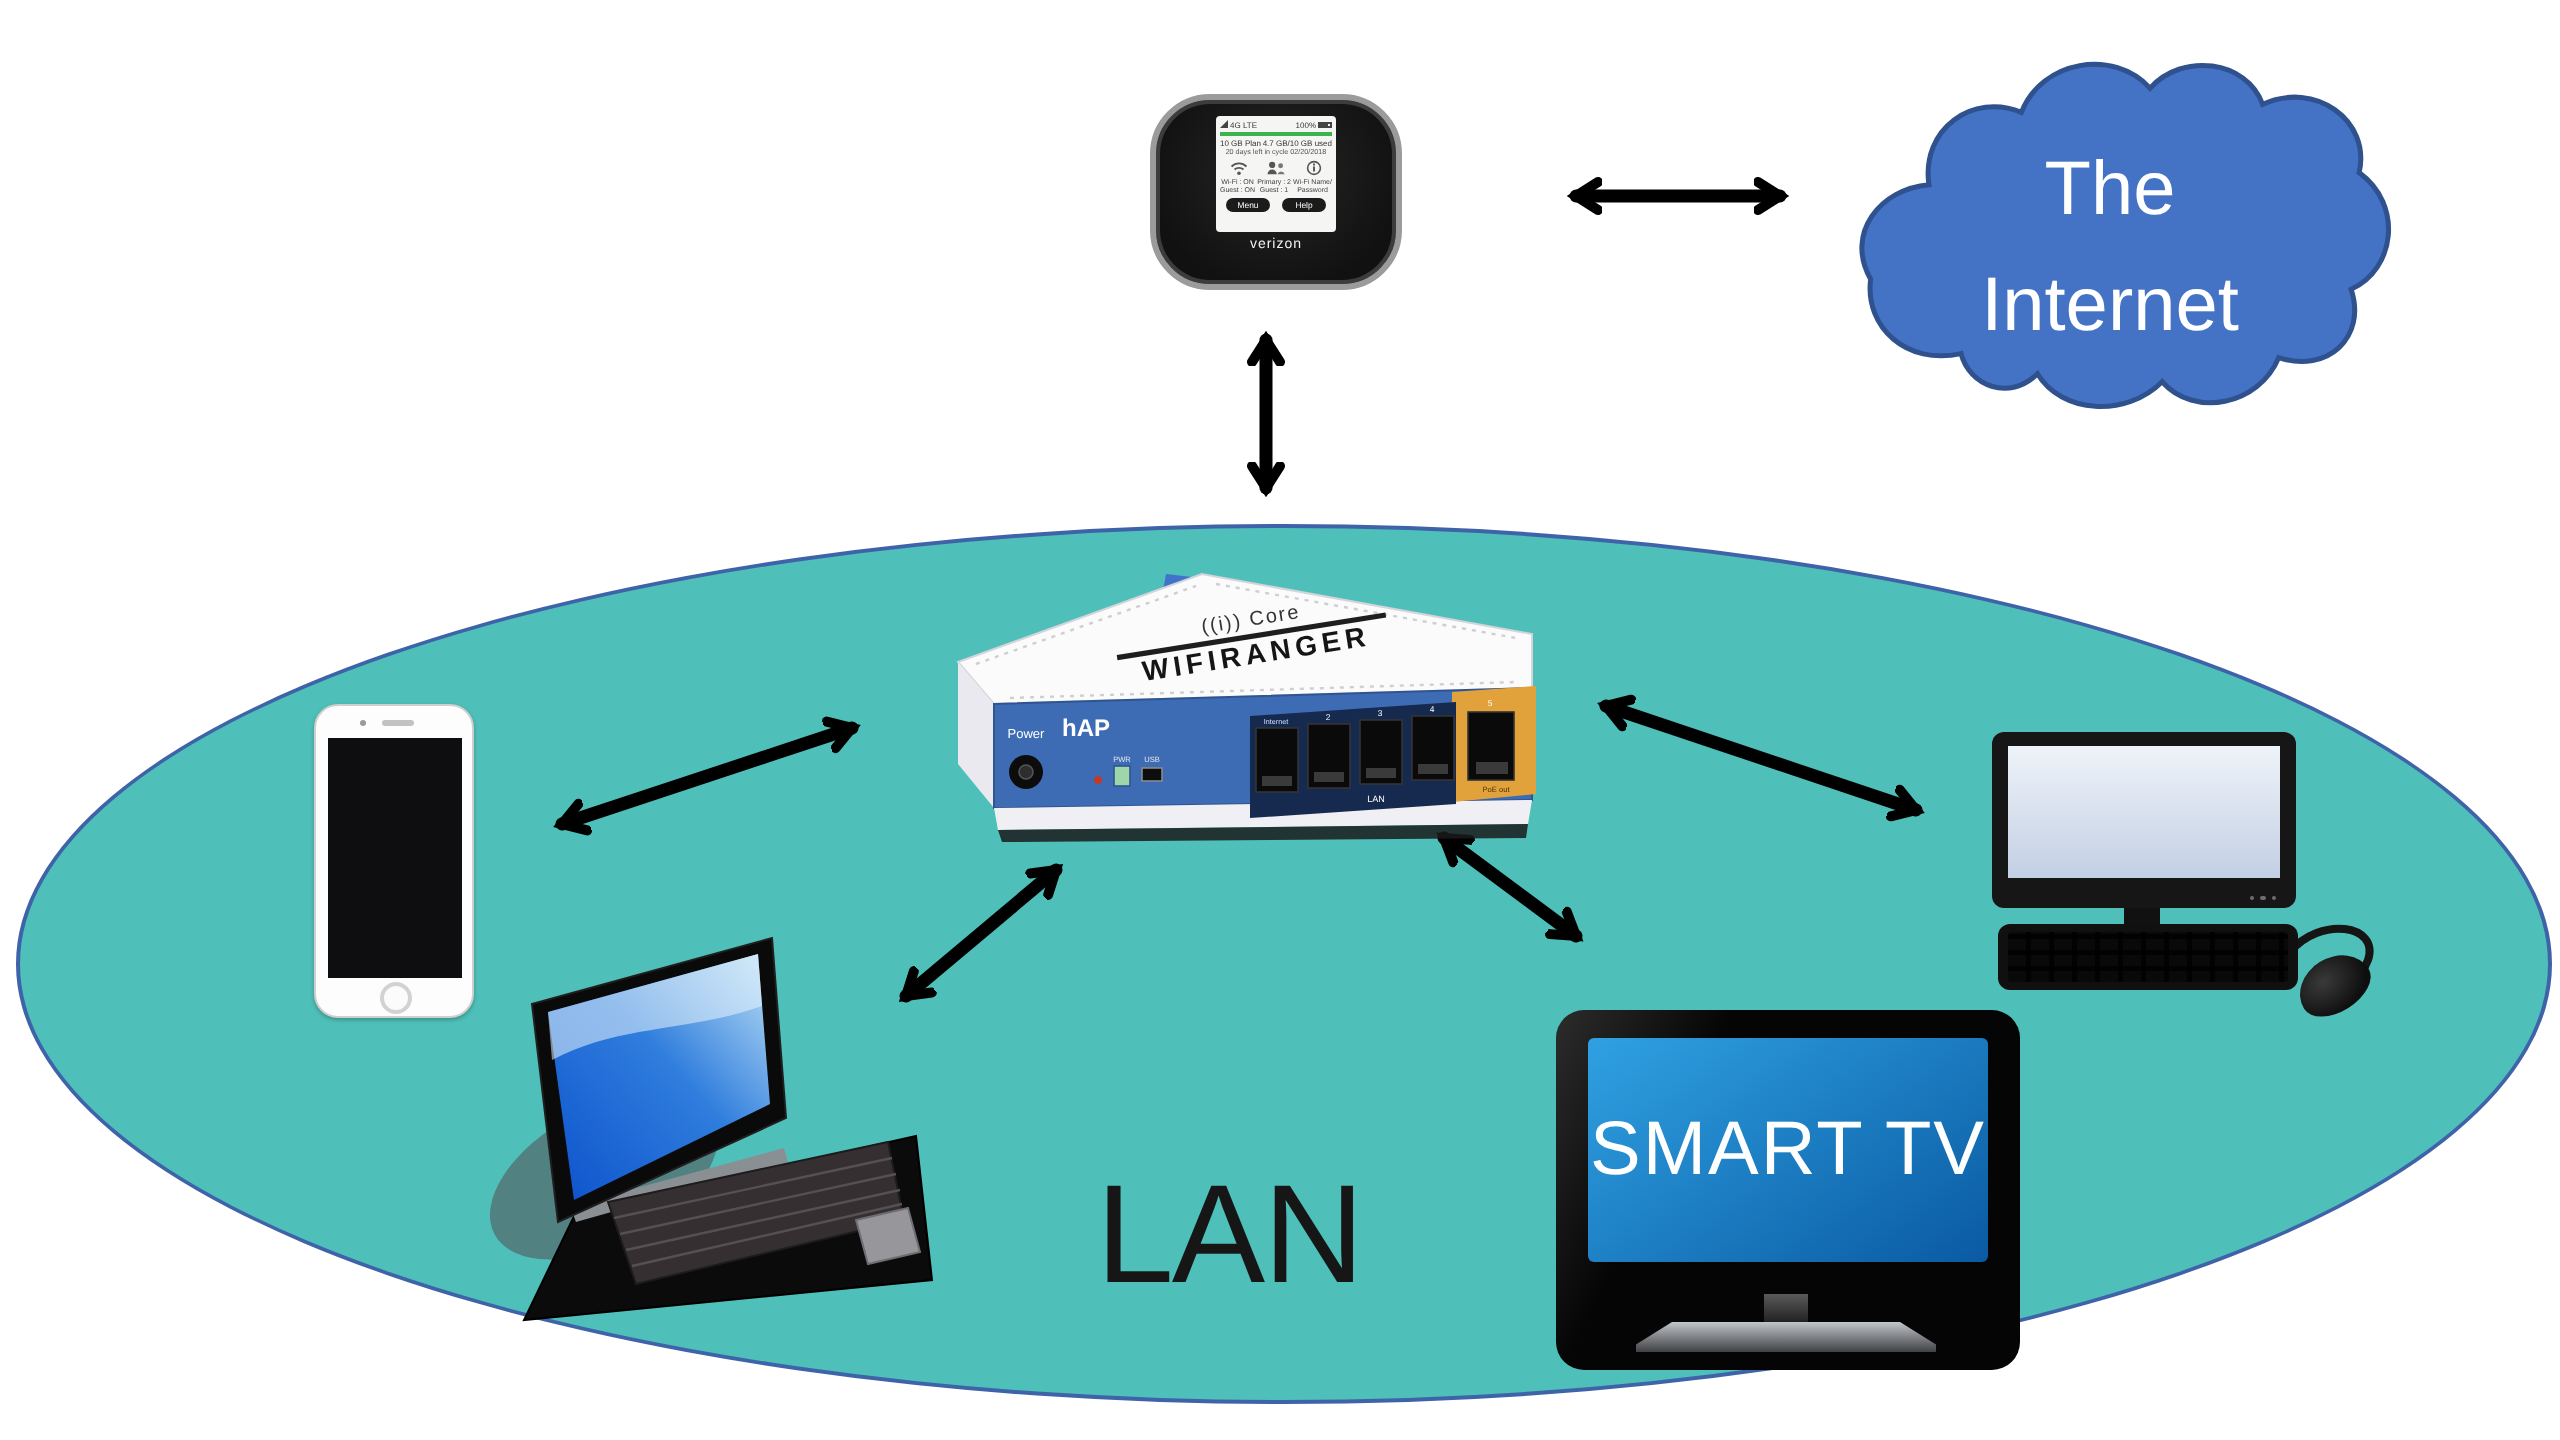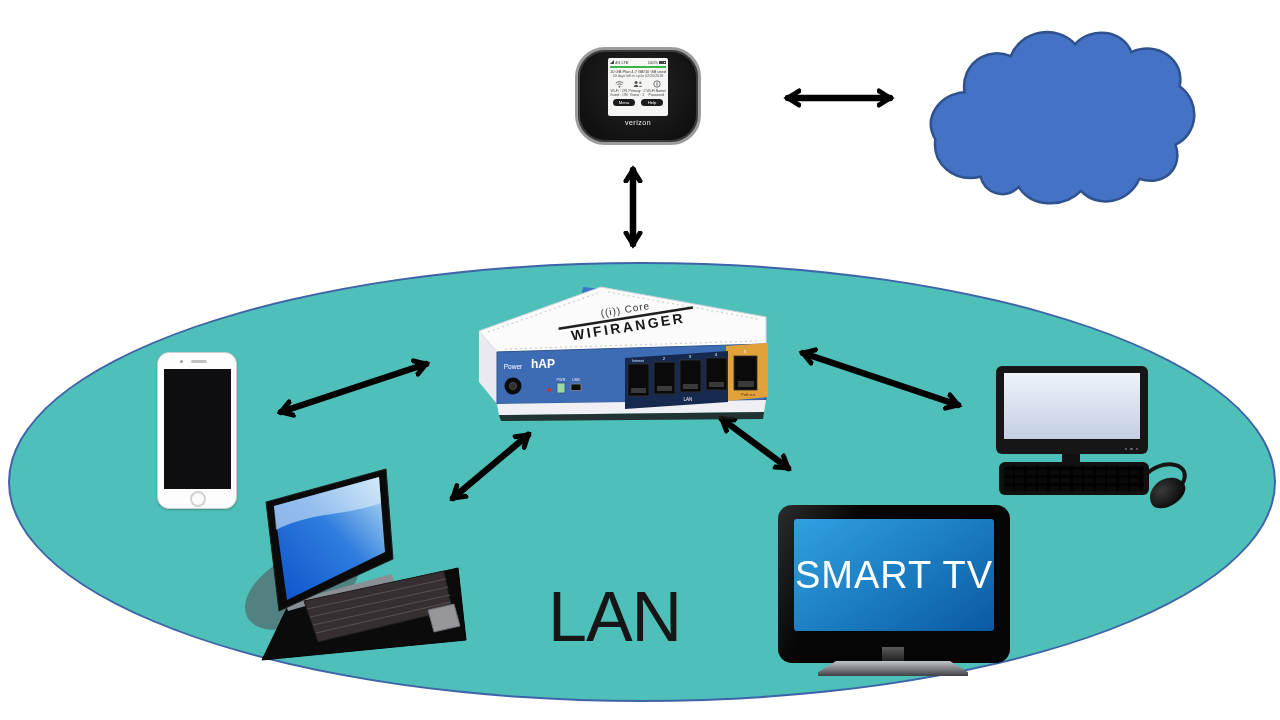--- a/index.html
+++ b/index.html
@@ -48,21 +48,21 @@
   .phone-cam { position:absolute; left:22px; top:7px; width:3px; height:3px; border-radius:50%; background:#9a9a9a; }
   .phone-speaker { position:absolute; left:33px; top:7px; width:16px; height:3px; border-radius:2px; background:#c2c2c2; }
   .phone-screen { position:absolute; left:6px; top:16px; width:67px; height:120px; background:#0e0e10; }
   .phone-home { position:absolute; left:32px; top:138px; width:16px; height:16px; border:2px solid #d2d2d2;
     border-radius:50%; background:#fbfbfb; }
 
   
   .laptop-svg { position:absolute; left:238px; top:450px; width:240px; height:220px; z-index:6; }
 
   
-  .tv-frame { position:absolute; left:778px; top:505px; width:232px; height:158px; z-index:6;
+  .tv-frame { position:absolute; left:778px; top:505px; width:232px; height:180px; z-index:6;
     background:linear-gradient(115deg,#2c2c2c 0%, #050505 28%); border-radius:14px; }
   .tv-screen { position:absolute; left:16px; top:14px; width:200px; height:112px; border-radius:3px;
     background:linear-gradient(145deg,#2FA1E2 0%, #0A5AA2 100%);
     display:flex; align-items:center; justify-content:center; }
   .tv-text { color:#fff; font-size:38px; letter-spacing:1px; }
   .tv-neck { position:absolute; left:882px; top:647px; width:22px; height:15px; z-index:6;
     background:linear-gradient(180deg,#5a5a5a,#1e1e1e); }
   .tv-base { position:absolute; left:818px; top:661px; width:150px; height:15px; z-index:6;
     background:linear-gradient(180deg,#c2c5c9,#3f4144);
     clip-path:polygon(12% 0, 88% 0, 100% 75%, 100% 100%, 0 100%, 0 75%); }
@@ -109,20 +109,24 @@
     </g>
     <path d="M1145,476 C1160,458 1190,462 1184,480 C1178,497 1150,494 1159,484" stroke="#151515" stroke-width="4" fill="none"></path>
   </svg>
 
   <svg class="cloud-svg" viewBox="0 0 280 195">
     <path d="M52,154 C25,160 4,141 7,117 C-6,94 12,72 36,70 C32,42 58,24 82,34
          C92,8 128,2 146,22 C162,4 194,8 202,30 C228,18 256,38 250,64
          C272,80 268,112 246,122 C254,146 234,164 210,156 C200,180 168,186 152,168
          C134,186 102,184 90,164 C76,178 56,170 52,154 Z" fill="#4472C4" stroke="#2F528F" stroke-width="2.5"></path>
   </svg>
+  <div class="cloud-text">
+    <div>The</div>
+    <div>Internet</div>
+  </div>
 
   <div class="hotspot">
     <div class="hs-screen">
       <div class="hs-row">
         <span><i class="hs-sig"></i><span>4G LTE</span></span>
         <span><span>100%</span><i class="hs-batt"></i></span>
       </div>
       <div class="hs-green"></div>
       <div class="hs-row">
         <span>10 GB Plan</span>

